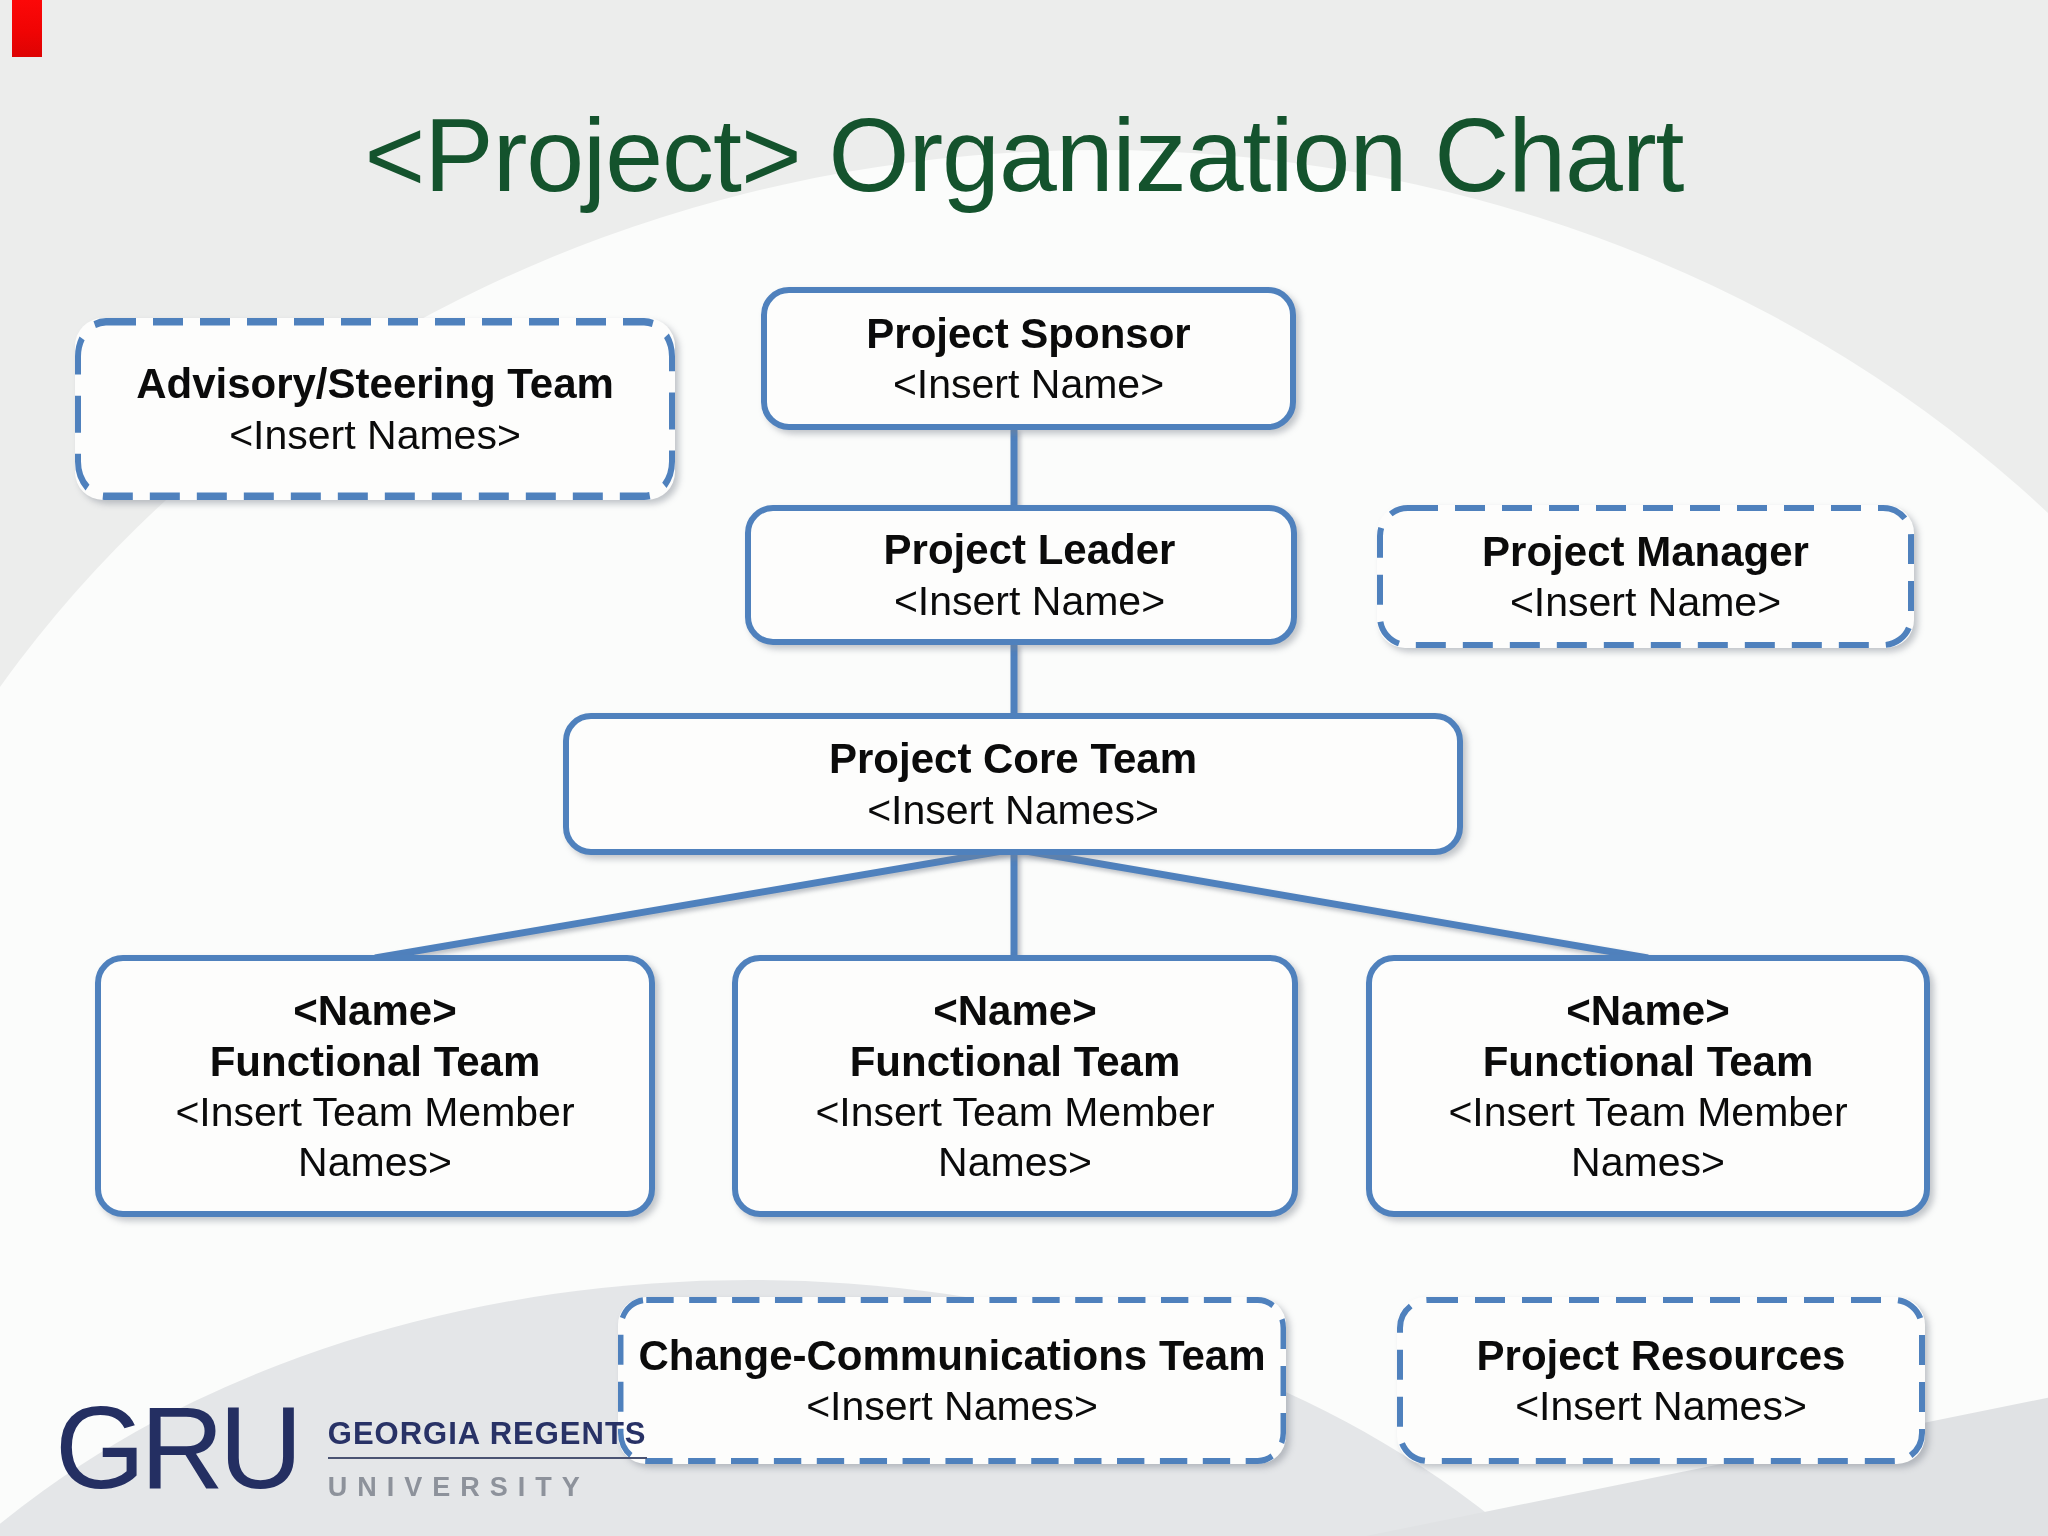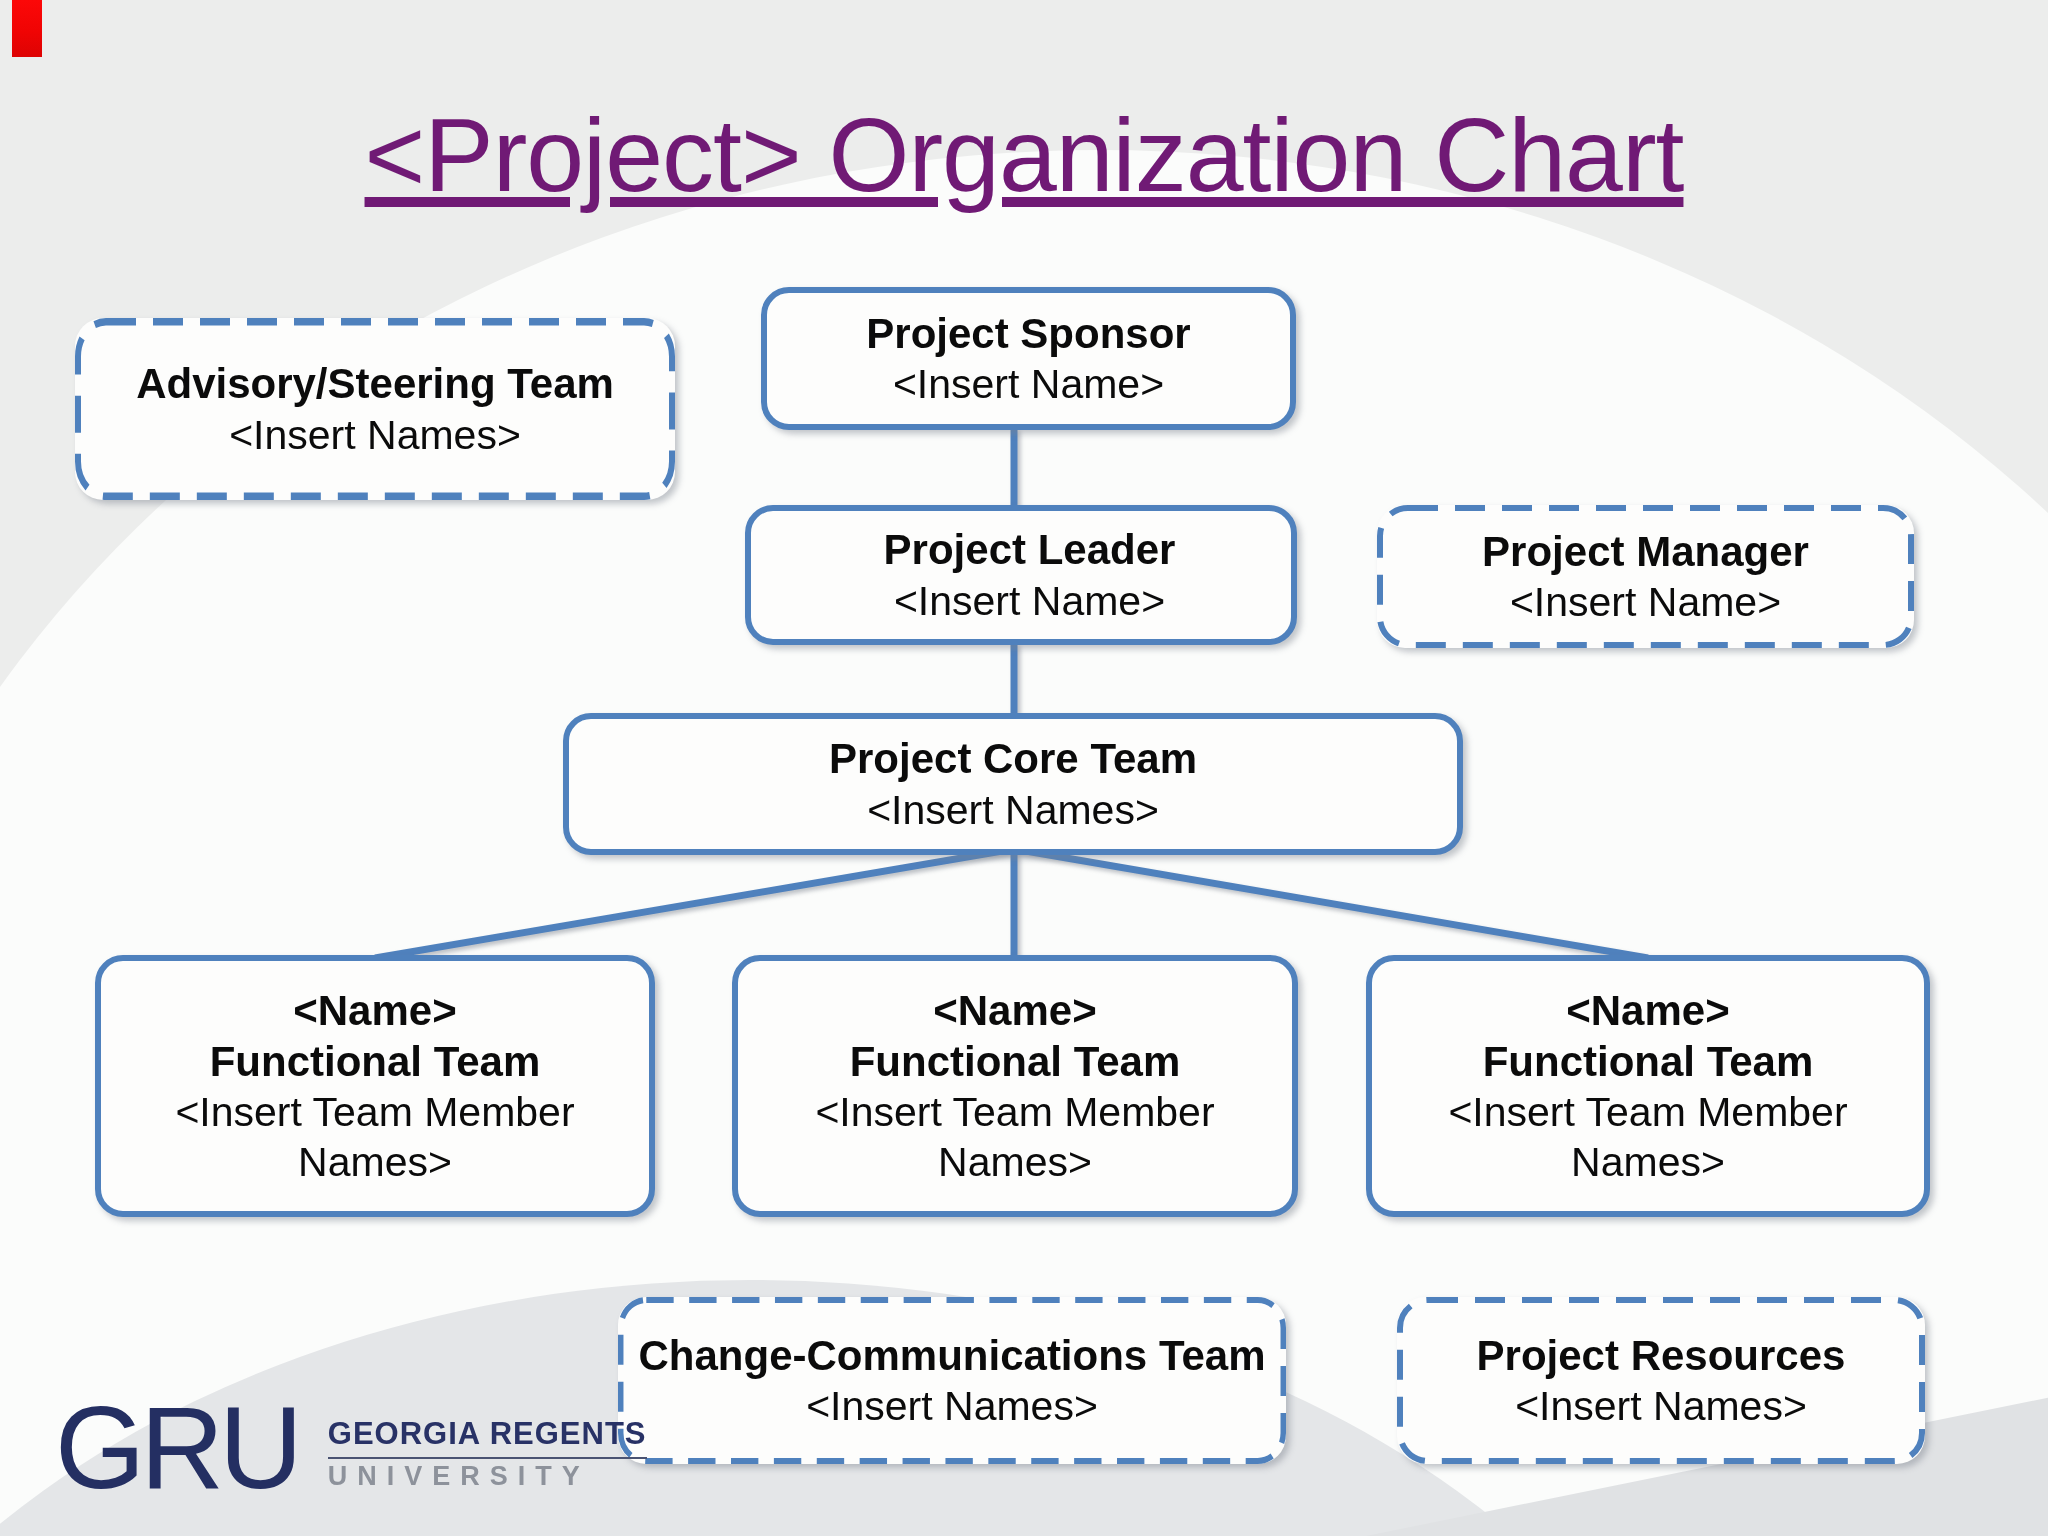--- a/index.html
+++ b/index.html
@@ -22,23 +22,22 @@
     background:#e0e2e4;
     clip-path:polygon(63% 101%, 100% 91%, 100% 101%);
   }
   .red-tab{
     position:absolute;left:12px;top:0;width:30px;height:57px;
     background:linear-gradient(180deg,#fc0808 0%,#f00404 55%,#dd0303 100%);
   }
   
   .title{
     position:absolute;left:0;right:0;top:96px;text-align:center;
-    font-size:104px;font-weight:400;color:#701a75;letter-spacing:-1px;
+    font-size:104px;font-weight:400;color:#14532d;letter-spacing:-1px;
     white-space:nowrap;
-    text-decoration:underline;
   }
   
   .node{
     position:absolute;background:#fdfdfc;border-radius:28px;
     display:flex;flex-direction:column;align-items:center;justify-content:center;
     box-shadow:4px 4px 6px rgba(125,130,142,.45);
     text-align:center;color:#0b0b0b;
   }
   .node.solid{border:6px solid #4f81bd;}
   .node.dashed .dash-border{
@@ -61,21 +60,21 @@
     letter-spacing:-5px;
     text-align:right;
   }
   .logo-text{margin-left:30px;margin-top:26px;}
   .logo-line1{
     font-size:31px;font-weight:700;color:#283266;letter-spacing:1px;
     padding-bottom:5px;border-bottom:2px solid #4a5372;white-space:nowrap;text-align:right;
   }
   .logo-line2{
     font-size:27px;font-weight:700;color:#8d929b;letter-spacing:10px;
-    margin-top:2px;white-space:nowrap;
+    margin-top:13px;white-space:nowrap;
   }
 </style>
 </head>
 <body>
 
 <div id="slide">
 
   <div class="bg-hill"></div>
   <div class="bg-bottomleft"></div>
   <div class="bg-bottomright"></div>

